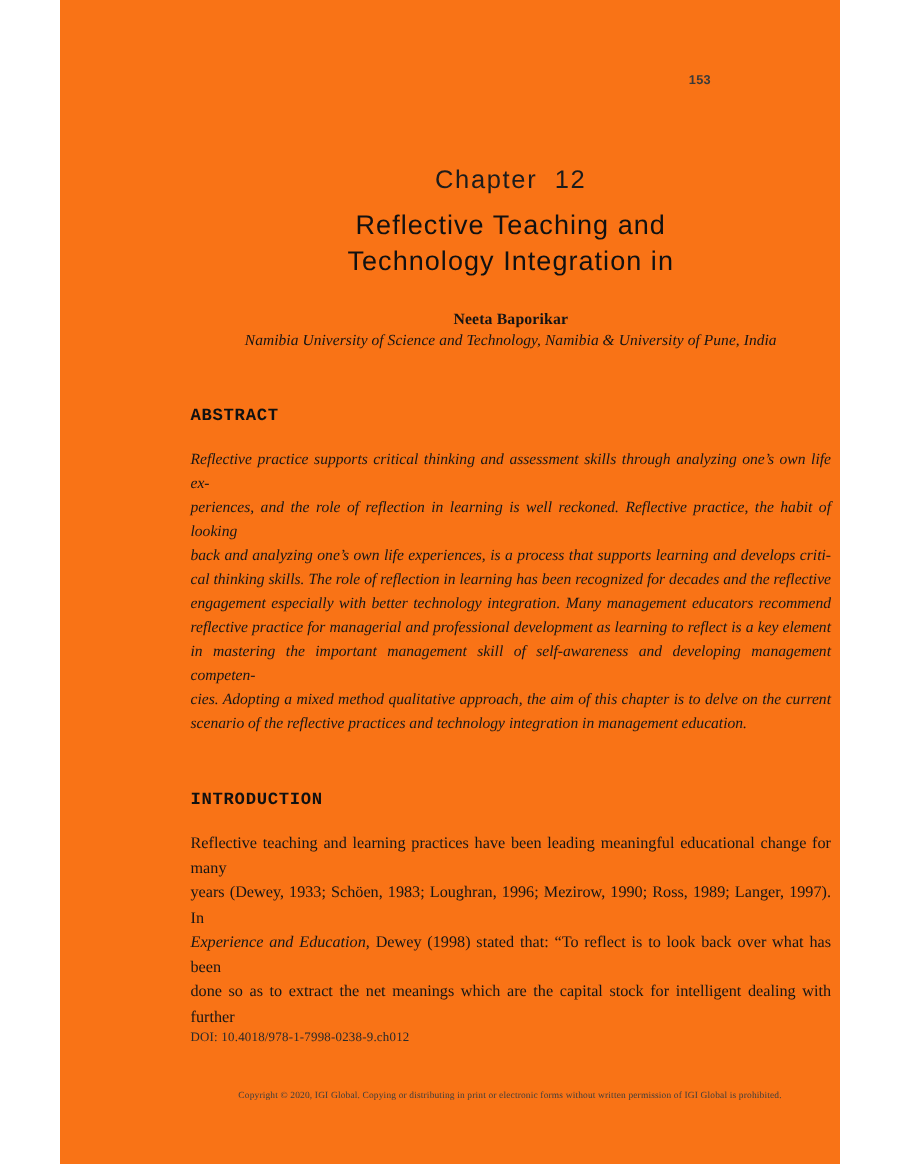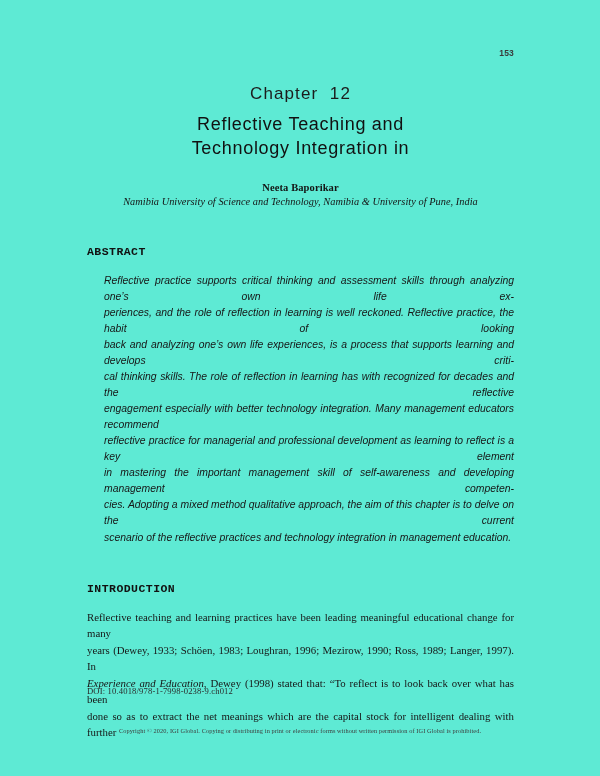--- a/index.html
+++ b/index.html
@@ -7,24 +7,24 @@
     padding: 0;
     background: #ffffff;
   }
   body {
     font-family: "Liberation Serif", serif;
     color: #1a1a1a;
     -webkit-font-smoothing: antialiased;
   }
   .page {
     position: relative;
-    width: 600px;
+    width: 520px;
     height: 776px;
     margin: 0 auto;
-    background: #5eead4;
+    background: #f97316;
     overflow: hidden;
     box-sizing: border-box;
   }
 
   
   .folio {
     position: absolute;
     top: 48px;
     right: 0;
     width: 600px;
@@ -41,21 +41,21 @@
   
   .content {
     position: absolute;
     left: 87px;
     top: 0;
     width: 427px;
   }
 
   
   .chapter-line {
-    margin-top: 84px;
+    margin-top: 110px;
     text-align: center;
     font-family: "Liberation Sans", sans-serif;
     font-size: 17px;
     font-weight: normal;
     letter-spacing: 1.1px;
     color: #1c1c1c;
     white-space: pre;
   }
   .chapter-title {
     margin-top: 9px;
@@ -98,27 +98,26 @@
     font-weight: bold;
     letter-spacing: 0.45px;
     color: #111111;
   }
   .section-heading.abstract { margin-top: 38px; }
   .section-heading.introduction { margin-top: 36px; }
 
   
   .abstract-body {
     margin-top: 15px;
-    font-family: Liberation Sans, sans-serif;
+    font-family: Liberation Serif, serif;
     font-style: italic;
     font-size: 10.4px;
     line-height: 1.545;
     text-align: justify;
     color: #161616;
-    margin-left: 17px;
   }
   .intro-body {
     margin-top: 14px;
     font-family: "Liberation Serif", serif;
     font-size: 10.8px;
     line-height: 1.53;
     text-align: justify;
     color: #161616;
   }
   .ln { display: block; }
@@ -171,21 +170,21 @@
     </h1>
 
     <div class="author">Neeta Baporikar</div>
     <div class="affiliation">Namibia University of Science and Technology, Namibia &amp; University of Pune, India</div>
 
     <div class="section-heading abstract">ABSTRACT</div>
     <div class="abstract-body">
       <span class="ln j">Reflective practice supports critical thinking and assessment skills through analyzing one’s own life ex-</span>
       <span class="ln j">periences, and the role of reflection in learning is well reckoned. Reflective practice, the habit of looking</span>
       <span class="ln j">back and analyzing one’s own life experiences, is a process that supports learning and develops criti-</span>
-      <span class="ln j">cal thinking skills. The role of reflection in learning has with recognized for decades and the reflective</span>
+      <span class="ln j">cal thinking skills. The role of reflection in learning has been recognized for decades and the reflective</span>
       <span class="ln j">engagement especially with better technology integration. Many management educators recommend</span>
       <span class="ln j">reflective practice for managerial and professional development as learning to reflect is a key element</span>
       <span class="ln j">in mastering the important management skill of self-awareness and developing management competen-</span>
       <span class="ln j">cies. Adopting a mixed method qualitative approach, the aim of this chapter is to delve on the current</span>
       <span class="ln">scenario of the reflective practices and technology integration in management education.</span>
     </div>
 
     <div class="section-heading introduction">INTRODUCTION</div>
     <div class="intro-body">
       <span class="ln j">Reflective teaching and learning practices have been leading meaningful educational change for many</span>

